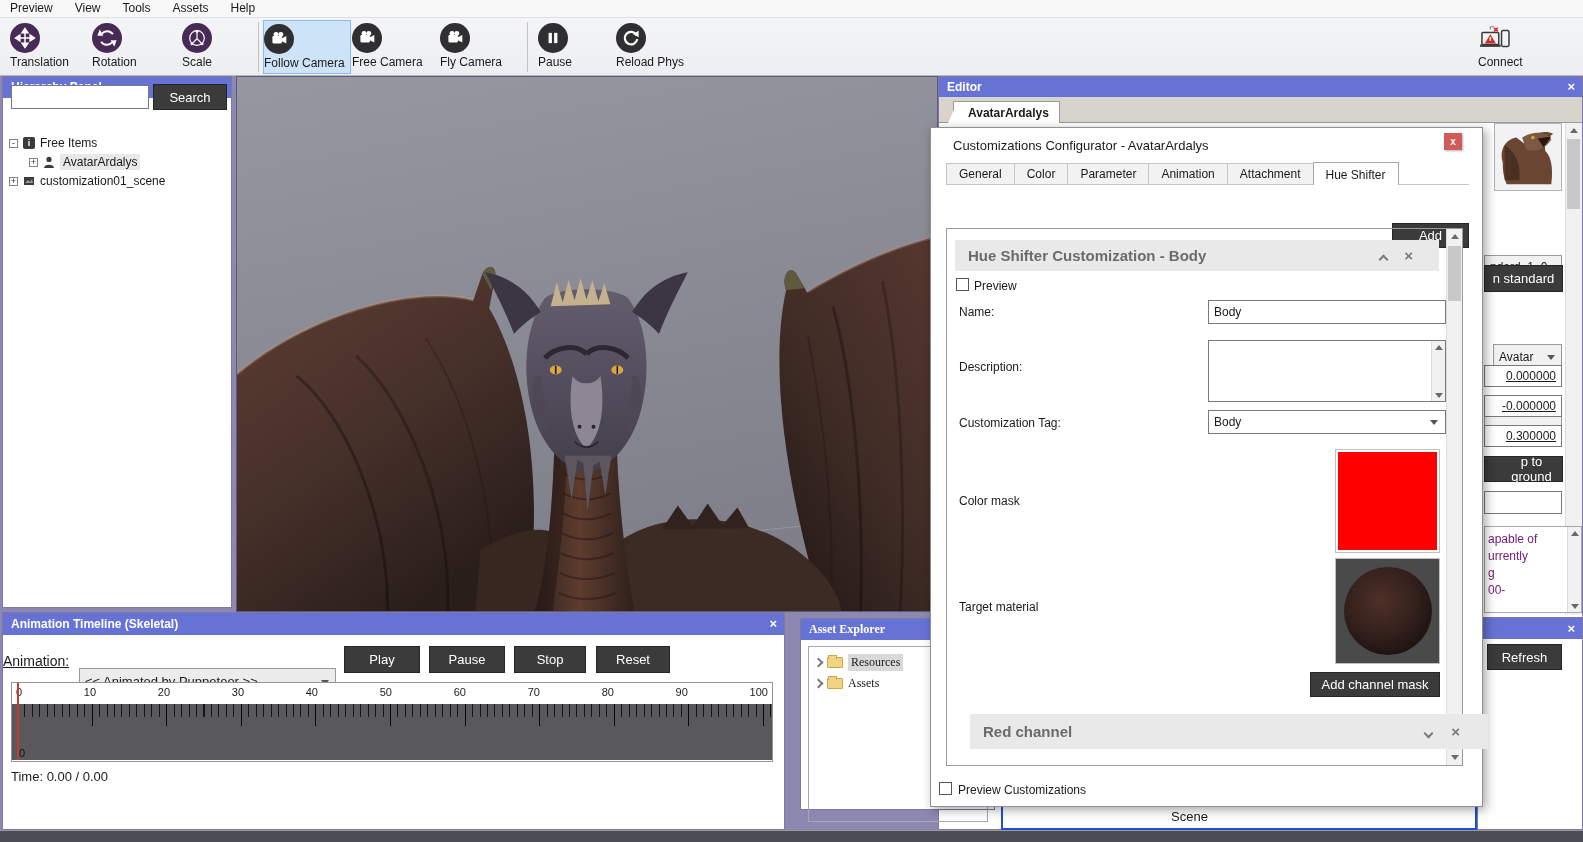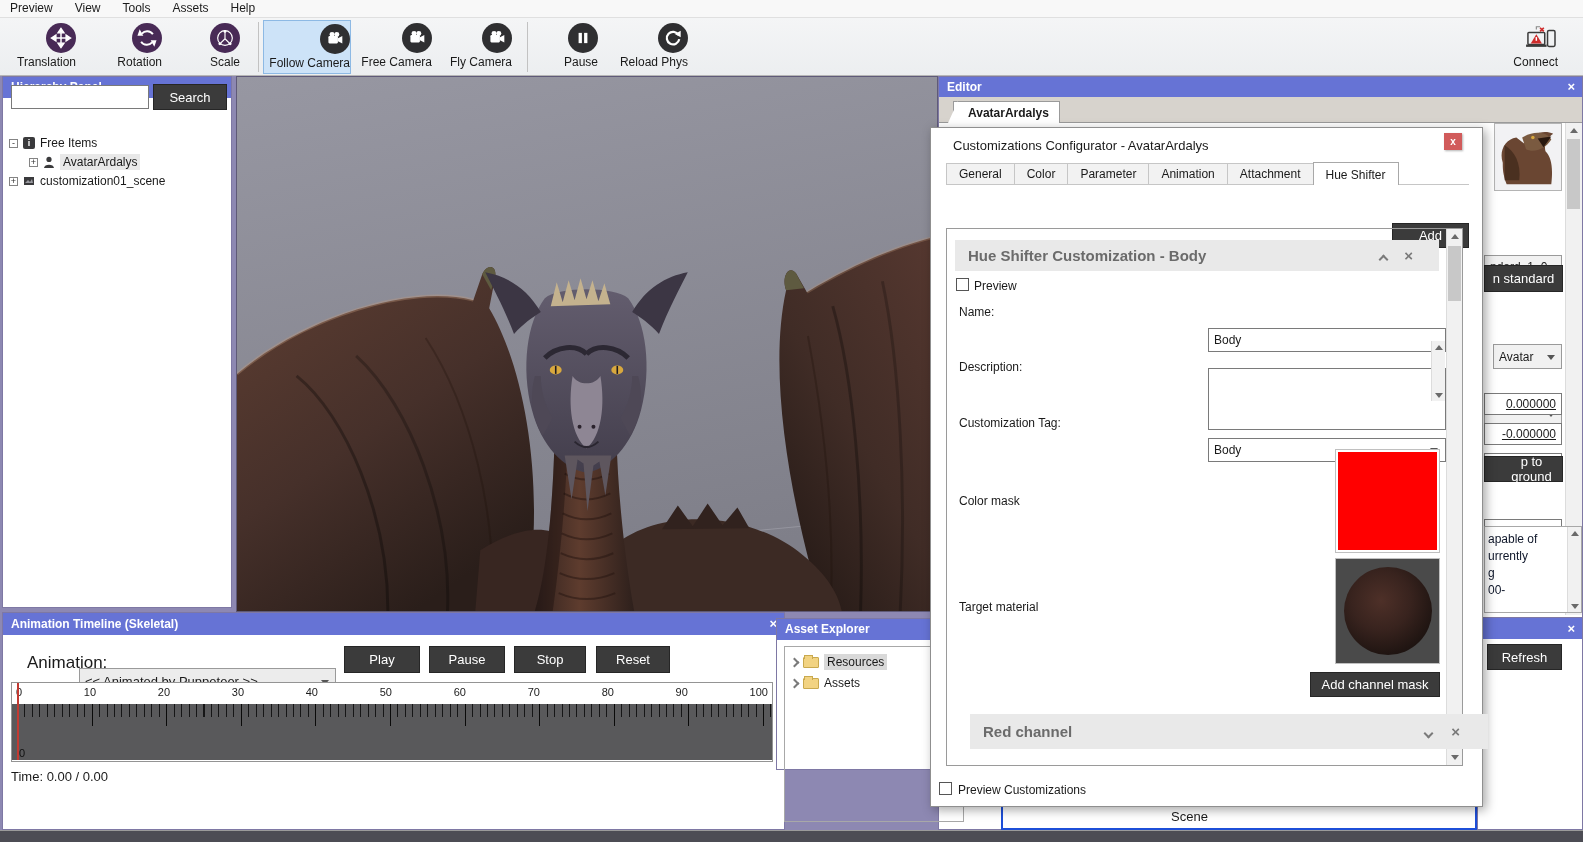--- a/index.html
+++ b/index.html
@@ -5,36 +5,36 @@
   * { margin:0; padding:0; box-sizing:border-box; }
   html,body { background:#6a6580; }
   body { font-family:"Liberation Sans", sans-serif; font-size:12px; color:#1a1a1a; }
   #app { position:relative; width:1583px; height:842px; background:#8d88b2; overflow:hidden; }
   .abs { position:absolute; }
 
   
   .menubar { left:0; top:0; width:1583px; height:18px; background:#f8f8f8; border-bottom:1px solid #e0e0e0; display:flex; gap:22px; padding:1px 10px 0; font-size:12px; }
   .menubar span { cursor:default; }
   .toolbar { left:0; top:18px; width:1583px; height:58px; background:linear-gradient(#f4f5f6,#eceef0); border-bottom:1px solid #b6b6b6; }
-  .tbtn { position:absolute; top:2px; height:54px; display:flex; flex-direction:column; align-items:flex-end; justify-content:flex-start; padding-top:3px; }
+  .tbtn { position:absolute; top:2px; height:54px; display:flex; flex-direction:column; align-items:flex-start; justify-content:flex-start; padding-top:3px; }
   .tbtn .lbl { font-size:12px; margin-top:2px; white-space:nowrap; }
   .tbtn.sel { background:#cde3f8; border:1px solid #8db9e4; }
   .ticon { width:30px; height:30px; border-radius:50%; display:flex; align-items:center; justify-content:center; }
   .ticon.purple { background:#482a56; }
   .ticon.dark { background:#2f2f31; }
   .vsep { position:absolute; top:4px; width:1px; height:50px; background:#c2c2c2; }
 
   
   .panel { position:absolute; background:#fff; border:1px solid #7e78a4; }
   .tbar { height:21px; background:#6673d5; color:#fff; font-weight:bold; font-size:12px; line-height:21px; padding:0 8px; position:relative; }
   .tbar .x { position:absolute; right:7px; top:0; font-weight:bold; font-size:13px; color:#fff; }
 
   
   .dbtn { background:#3b3b3b; border:1px solid #262626; color:#fff; font-size:13px; text-align:center; display:flex; align-items:center; justify-content:center; cursor:default; }
-  .tfield { background:#fff; border:1px solid #7a7a7a; font-size:12px; padding:0 5px; display:flex; align-items:center;margin-top:28px; }
+  .tfield { background:#fff; border:1px solid #7a7a7a; font-size:12px; padding:0 5px; display:flex; align-items:center; }
   .tfield.num { justify-content:flex-end;text-decoration:underline; }
   .ddown { background:#f1f1f1; border:1px solid #9a9a9a; font-size:12px; padding:0 5px; display:flex; align-items:center; position:relative; }
   .ddown .chev { position:absolute; right:6px; top:50%; margin-top:-2px; width:0; height:0; border-left:4px solid transparent; border-right:4px solid transparent; border-top:5px solid #555; }
   .cbox { width:13px; height:13px; background:#fff; border:1px solid #555; display:inline-block; }
 
   
   .sbar { background:#f1f1f1; border-left:1px solid #dcdcdc; position:absolute; }
   .sarr { position:absolute; left:0; width:100%; height:15px; display:flex; align-items:center; justify-content:center; }
   .tri-up { width:0; height:0; border-left:4px solid transparent; border-right:4px solid transparent; border-bottom:5px solid #6a6a6a; }
   .tri-dn { width:0; height:0; border-left:4px solid transparent; border-right:4px solid transparent; border-top:5px solid #6a6a6a; }
@@ -347,21 +347,21 @@
         <span class="chev"></span>
     </div>
     <div class="abs ddown" style="left:545px;top:257px;width:78px;height:24px;">
       <span class="chev"></span>
     </div>
     <div class="abs tfield num" style="left:545px;top:288px;width:78px;height:22px;">0.000000</div>
     <div class="abs tfield num" style="left:545px;top:318px;width:78px;height:22px;">-0.000000</div>
     <div class="abs tfield num" style="left:545px;top:348px;width:78px;height:22px;">0.300000</div>
     <div class="abs dbtn" style="left:545px;top:379px;width:79px;height:26px;padding-left:16px;">p to ground</div>
     <div class="abs tfield" style="left:545px;top:414px;width:78px;height:23px;"></div>
-    <div class="abs" style="left:545px;top:449px;width:98px;height:87px;border:1px solid #a8a8a8;background:#fff;font-size:12px;line-height:17px;padding:4px 16px 2px 3px;color:#0f172a;">
+    <div class="abs" style="left:545px;top:449px;width:98px;height:87px;border:1px solid #a8a8a8;background:#fff;font-size:12px;line-height:17px;padding:4px 16px 2px 3px;color:#701a75;">
       <div>apable of</div>
       <div>urrently</div>
       <div>g</div>
       <div>00-</div>
       <div class="sbar" style="right:0;top:0;width:14px;height:85px;">
         <div class="sarr" style="top:0;height:12px;">
             <span class="tri-up"></span>
           </div>
         <div class="sarr" style="bottom:0;height:12px;">
             <span class="tri-dn"></span>
@@ -372,21 +372,21 @@
     <div class="abs" style="left:62px;top:710px;width:476px;height:43px;border:2px solid #1d4ed8;background:#fff;">
       <span class="abs" style="left:168px;top:20px;font-size:13px;">Scene</span>
     </div>
   </div>
 
   <div class="panel" style="left:2px;top:612px;width:783px;height:218px;">
     <div class="tbar" style="height:22px;line-height:22px;">
       <span>Animation Timeline (Skeletal)</span>
       <span class="x">×</span>
     </div>
-    <span class="abs" style="left:24px;top:40px;font-size:17px;">Animation:</span>
+    <span class="abs" style="left:0;top:40px;font-size:14px;text-decoration:underline;">Animation:</span>
     <div class="abs ddown" style="left:76px;top:33px;width:257px;height:27px;background:#ececec;">
       <span style="font-size:13px;">&lt;&lt; Animated by Puppeteer &gt;&gt;</span>
       <span class="chev"></span>
     </div>
     <div class="abs dbtn" style="left:341px;top:33px;width:76px;height:27px;">Play</div>
     <div class="abs dbtn" style="left:426px;top:33px;width:76px;height:27px;">Pause</div>
     <div class="abs dbtn" style="left:511px;top:33px;width:72px;height:27px;">Stop</div>
     <div class="abs dbtn" style="left:593px;top:33px;width:74px;height:27px;">Reset</div>
 
     <div class="ruler" style="left:8px;top:69px;width:762px;height:80px;">
@@ -404,21 +404,21 @@
         <span>100</span>
       </div>
       <div class="ruler-ticks">
         <span class="ph-lbl">0</span>
       </div>
       <div class="playhead"></div>
     </div>
     <span class="abs" style="left:8px;top:156px;font-size:13px;">Time: 0.00 / 0.00</span>
   </div>
 
-  <div class="panel" style="left:776px;top:618px;width:195px;height:152px;">
+  <div class="panel" style="left:800px;top:618px;width:195px;height:192px;font-family:Liberation Serif, serif;">
     <div class="tbar">
       <span>Asset Explorer</span>
     </div>
     <div class="abs" style="left:7px;top:27px;width:180px;height:176px;border:1px solid #a8a8a8;">
       <div class="trow" style="left:6px;top:6px;">
         <span class="chev-dn" style="transform:rotate(135deg);"></span>
         <span class="folder"></span>
         <span class="hl" style="background:#d9d9d9;">Resources</span>
       </div>
       <div class="trow" style="left:6px;top:27px;">

